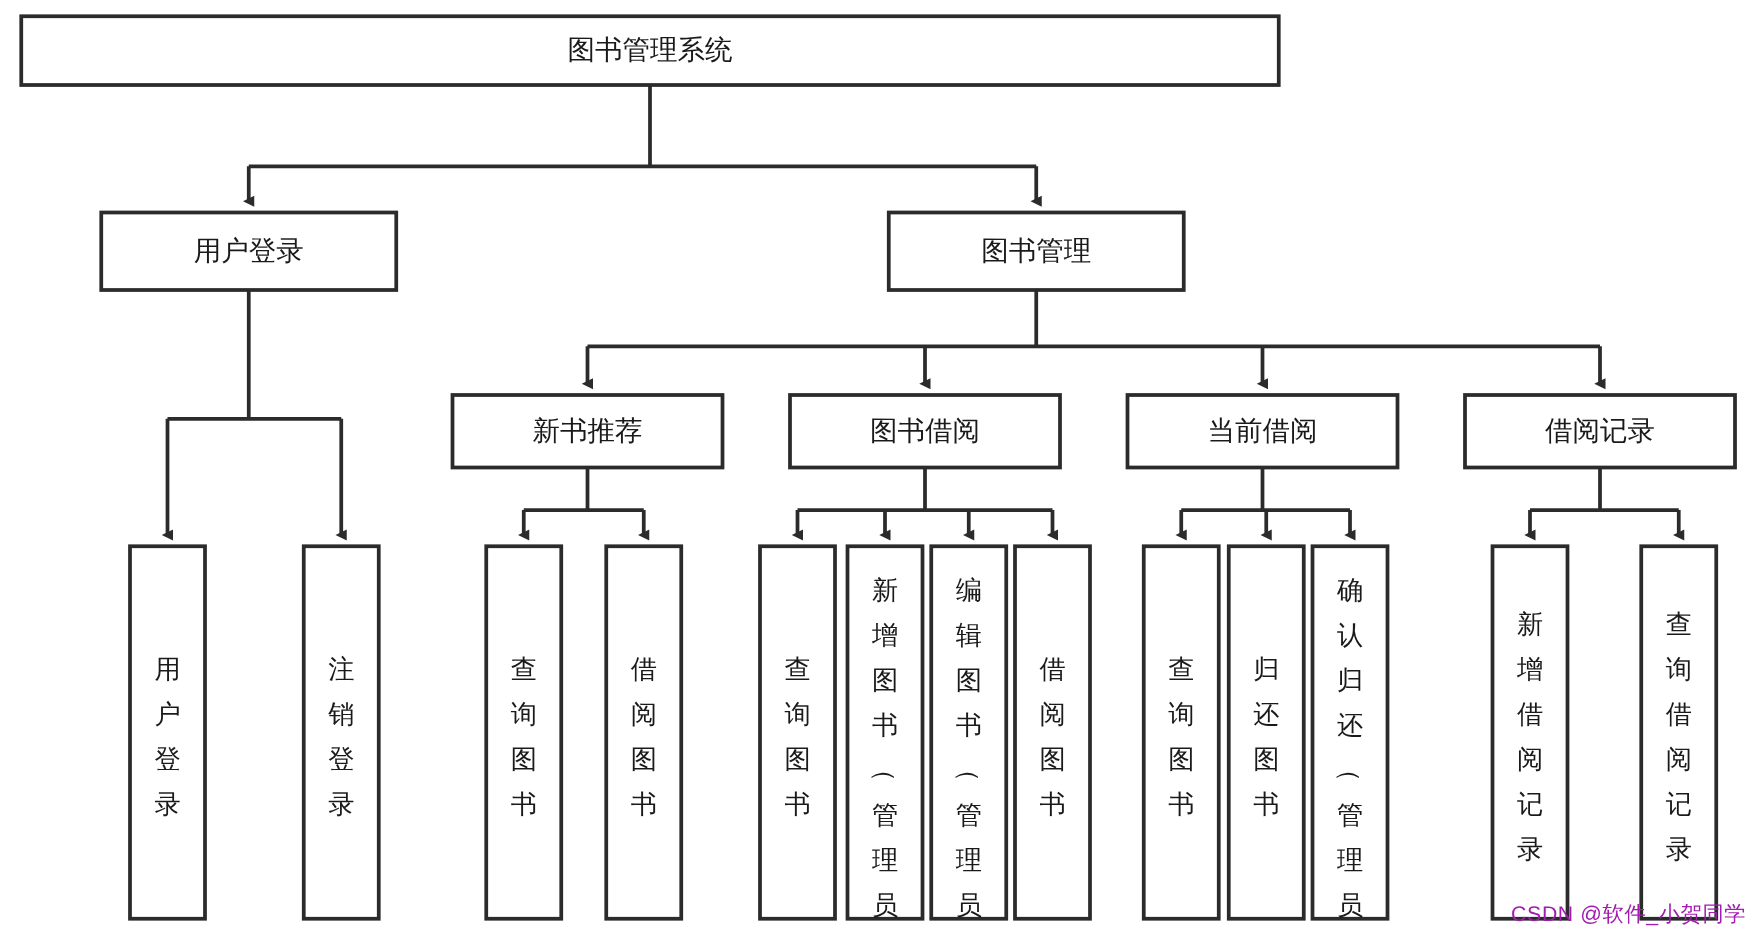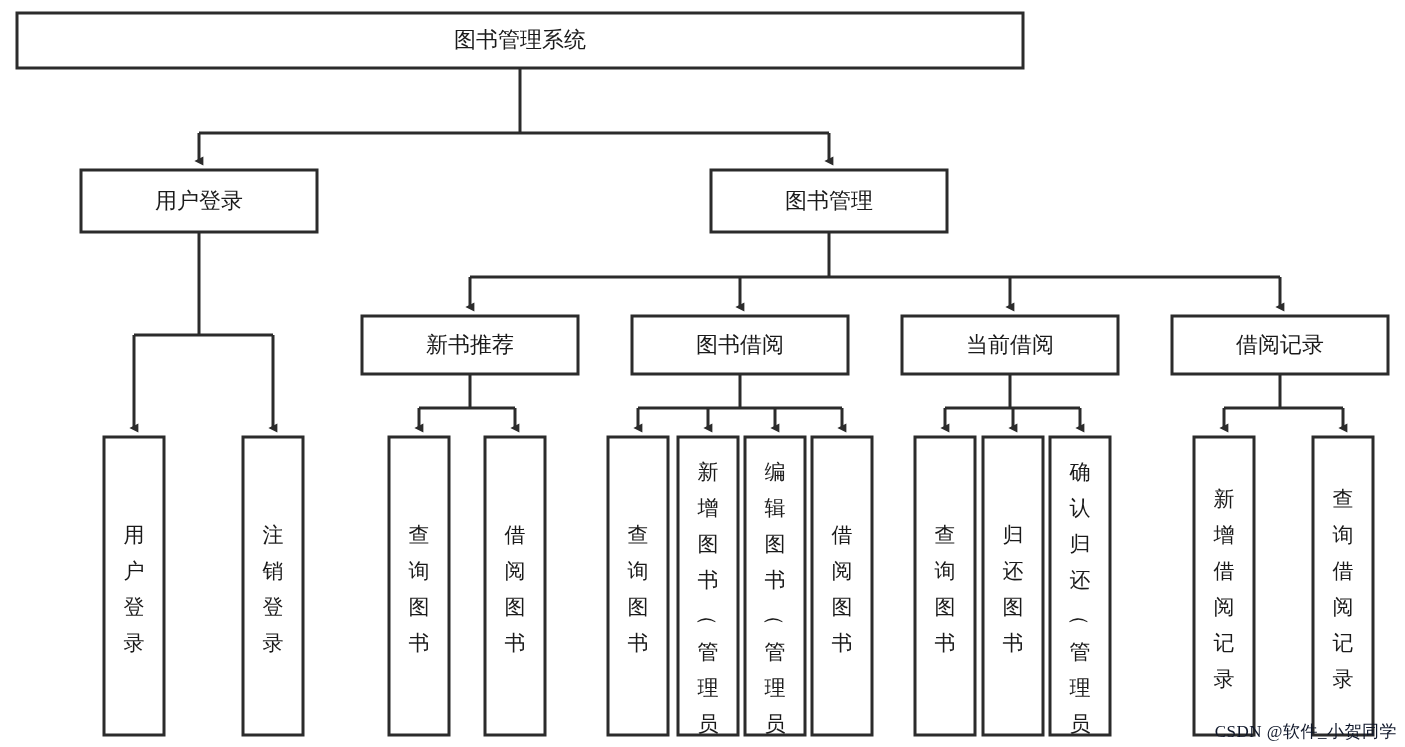--- a/index.html
+++ b/index.html
@@ -24,22 +24,22 @@
     fill:#1a1a1a;
     font-family:"Liberation Sans","DejaVu Sans",sans-serif;
     text-anchor:middle;
   }
   .boxrect{fill:#ffffff;stroke:#2b2b2b;stroke-width:3;}
   .edge{stroke:#2b2b2b;stroke-width:3;fill:none;}
   .watermark{
     position:absolute;
     right:8px;bottom:4px;
     font-size:17px;
-    color:#0f172a;
-    font-family:Liberation Serif, serif;
+    color:#a21caf;
+    font-family:Liberation Sans, sans-serif;
     letter-spacing:.5px;
     white-space:nowrap;
   }
 </style>
 </head>
 <body>
 
 <svg id="diagram" viewBox="0 0 1405 747">
   <defs>
     <marker id="arrow" markerWidth="11" markerHeight="11" refX="5.2" refY="5" orient="auto" markerUnits="userSpaceOnUse">

